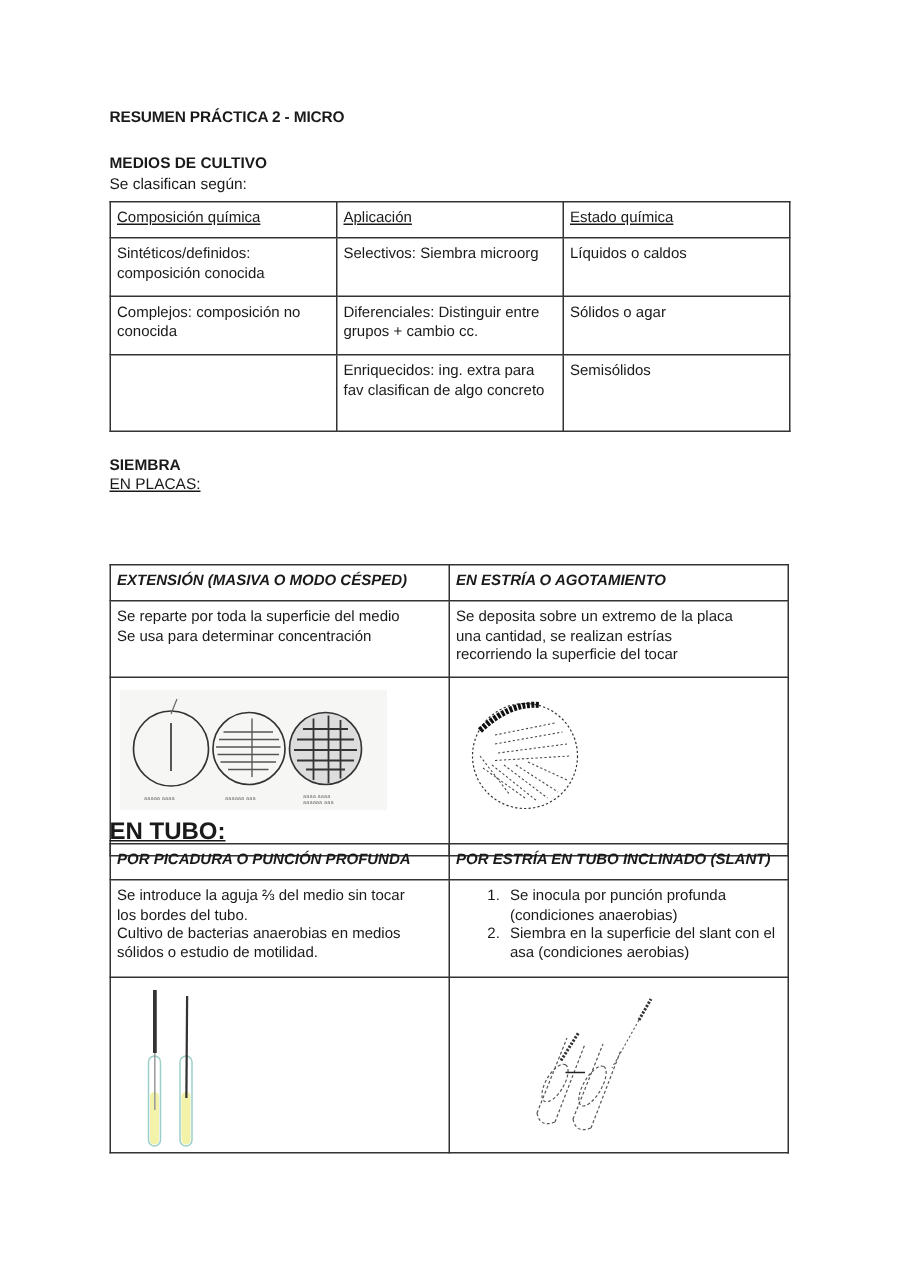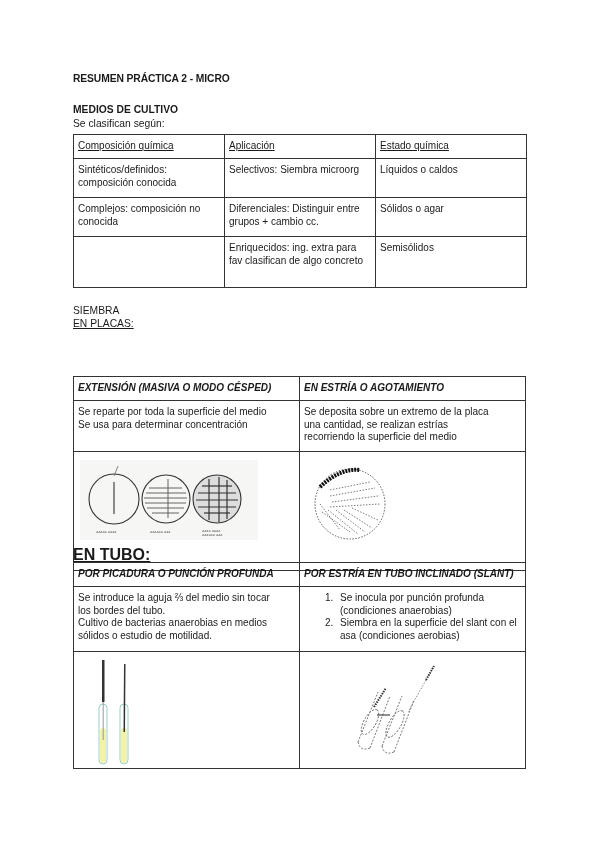--- a/index.html
+++ b/index.html
@@ -5,21 +5,21 @@
     html, body { margin: 0; padding: 0; background: #ffffff; }
     body {
       width: 600px; height: 848px; position: relative; overflow: hidden;
       font-family: "Liberation Sans", "DejaVu Sans", sans-serif;
       color: #1a1a1a; font-size: 10px;
     }
     .abs { position: absolute; }
     .title { left: 73px; top: 73px; font-weight: bold; font-size: 10.3px; letter-spacing: -0.1px; }
     .h-medios { left: 73px; top: 104px; font-weight: bold; font-size: 10.3px; }
     .sub { left: 73px; top: 118px; font-size: 10.3px; }
-    .h-siembra { left: 73px; top: 305px; font-weight: normal; font-size: 10.3px; }
+    .h-siembra { left: 73px; top: 305px; font-weight: bold; font-size: 10.3px; }
     .h-placas { left: 73px; top: 318px; font-size: 10.3px; text-decoration: underline; }
     .h-tubo { left: 73px; top: 546px; font-size: 16px; text-decoration: underline; font-weight: bold; }
 
     table { border-collapse: collapse; position: absolute; table-layout: fixed; border-radius: 10px; }
     td { border: 1.3px solid #333; vertical-align: top; padding: 5px 4px; font-size: 10px; line-height: 12.5px; }
     .t1 { left: 73px; top: 134px; width: 453px; }
     .t1 col.c { width: 151px; }
     .t1 .hdr td { height: 13px; }
     .t1 .hdr span { text-decoration: underline; }
     .t1 .r1 td, .t1 .r2 td { height: 28px; }
@@ -92,21 +92,21 @@
     <td>EN ESTRÍA O AGOTAMIENTO</td>
   </tr>
   <tr class="desc">
     <td>
       <span class="line">Se reparte por toda la superficie del medio</span>
       <span class="line">Se usa para determinar concentración</span>
     </td>
     <td>
       <span class="line">Se deposita sobre un extremo de la placa</span>
       <span class="line">una cantidad, se realizan estrías</span>
-      <span class="line">recorriendo la superficie del medio</span>
+      <span class="line">recorriendo la superficie del tocar</span>
     </td>
   </tr>
   <tr class="img">
     <td>
       <svg width="226" height="118" viewBox="0 0 226 118">
         <rect x="6" y="8" width="178" height="80" fill="#f6f6f4"></rect>
 
         <circle cx="40" cy="47" r="25" fill="none" stroke="#333" stroke-width="1.1"></circle>
         <line x1="40" y1="30" x2="40" y2="62" stroke="#444" stroke-width="1.2"></line>
         <line x1="44" y1="14" x2="40" y2="24" stroke="#666" stroke-width="0.8"></line>

